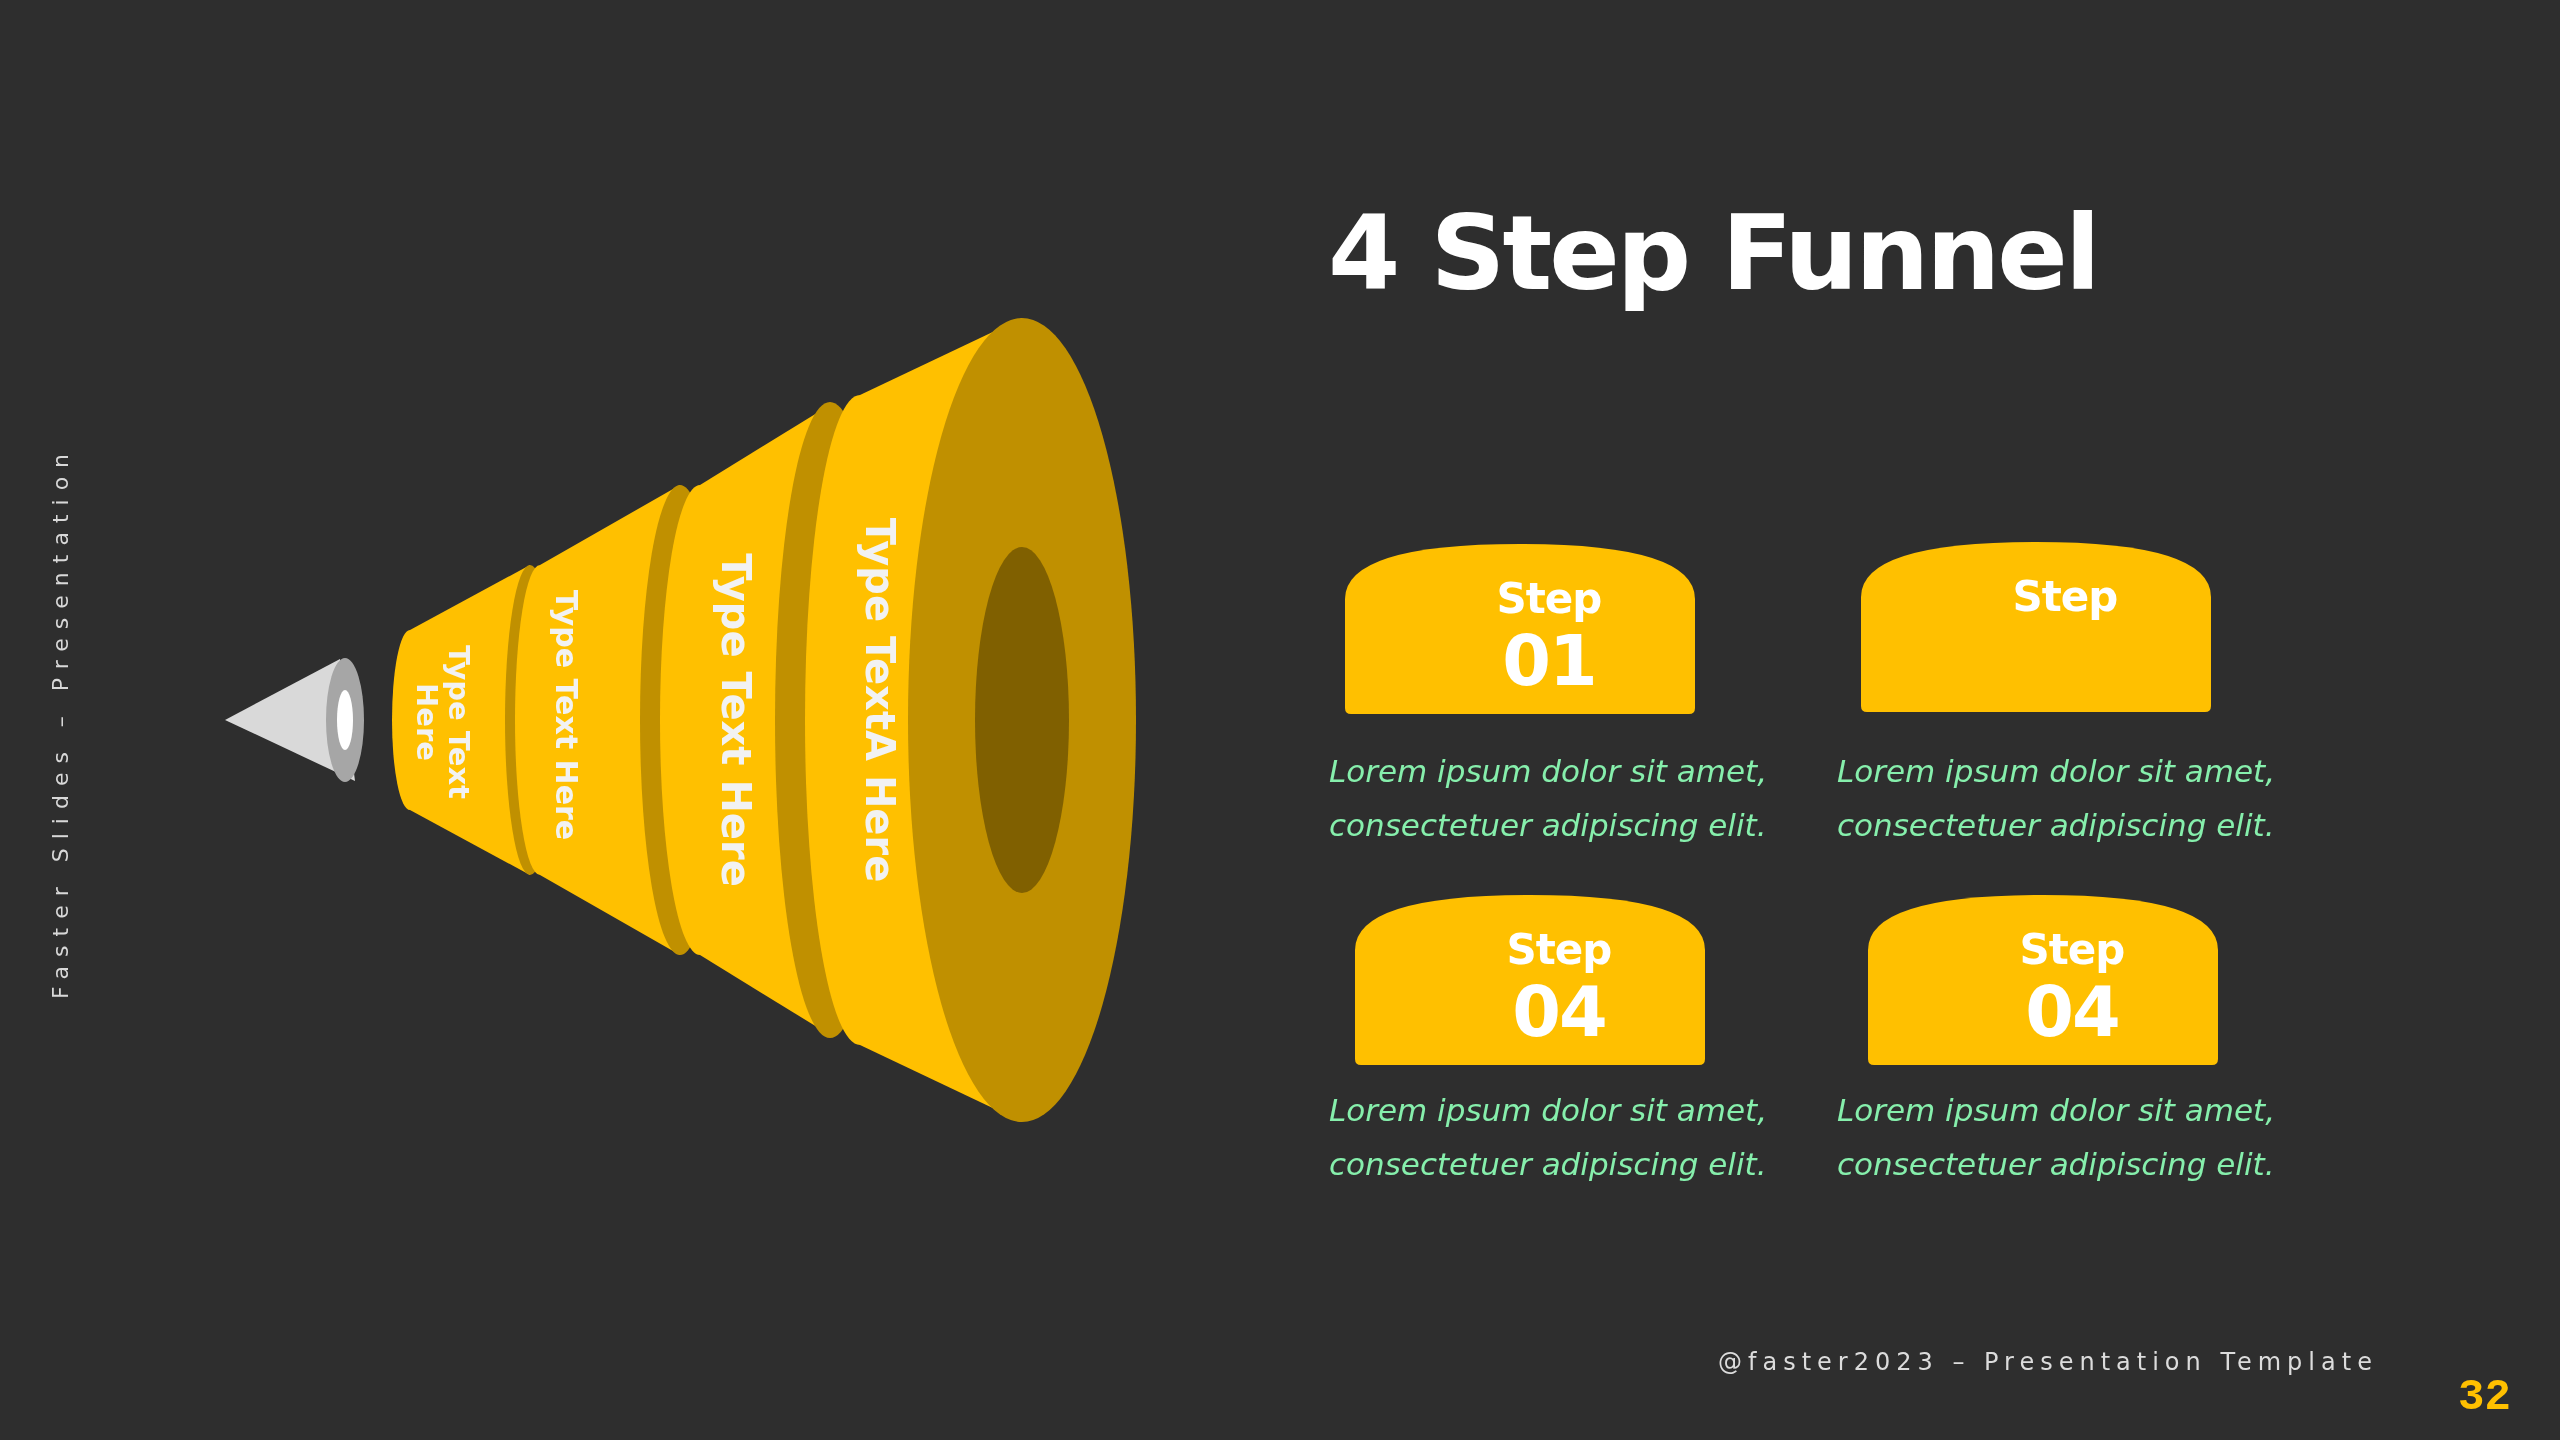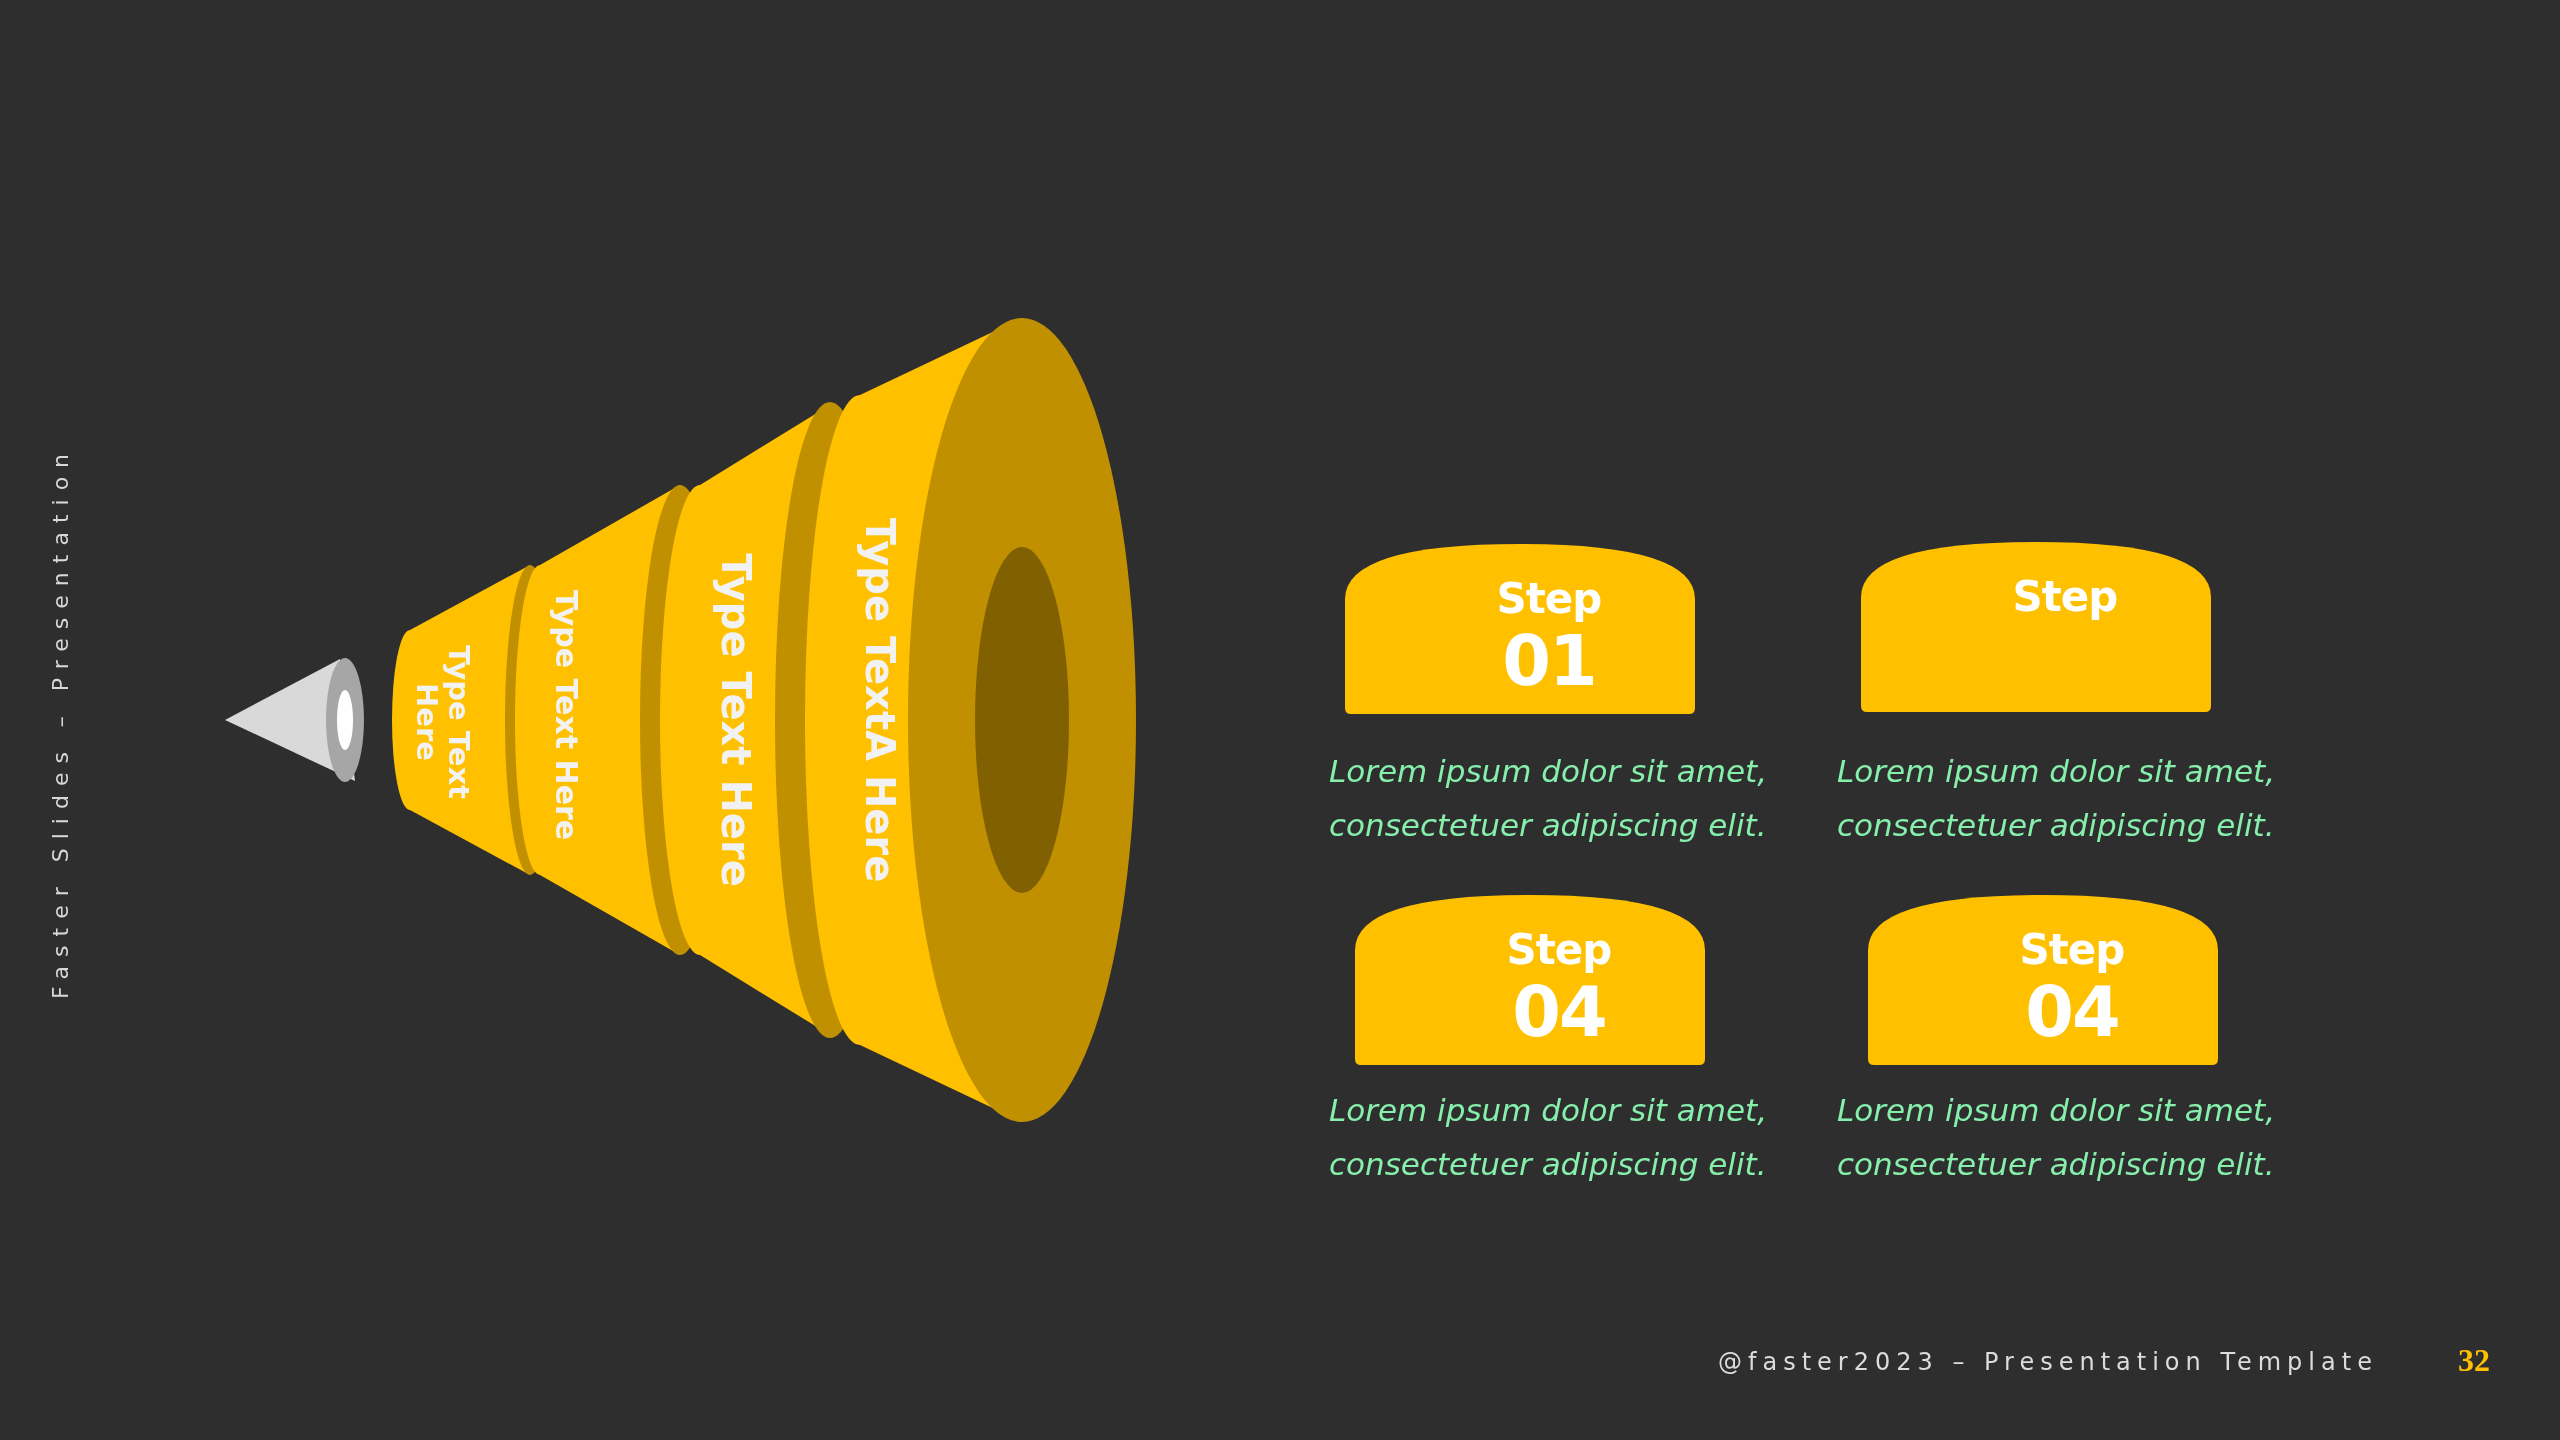--- a/index.html
+++ b/index.html
@@ -7,21 +7,21 @@
   .side-text { position:absolute; left:60px; top:722px; transform:translate(-50%,-50%) rotate(-90deg); color:#d8d8d8; font-size:22px; letter-spacing:9px; white-space:nowrap; font-family:"DejaVu Sans", sans-serif; }
   .title { position:absolute; left:1328px; top:188px; color:#ffffff; font-family:"DejaVu Sans", sans-serif; font-weight:bold; font-size:104px; line-height:130px; letter-spacing:-3px; }
   .title div { white-space:nowrap; }
   .step-card { position:absolute; width:408px; height:170px; }
   .step-card svg { position:absolute; left:0; top:0; }
   .step-label { position:absolute; left:0; width:100%; text-align:center; color:#fff; font-weight:bold; font-family:"DejaVu Sans", sans-serif; }
   .step-word { top:30px; font-size:42px; letter-spacing:-1px; }
   .step-num { top:76px; font-size:70px; letter-spacing:-2px; }
   .step-desc { position:absolute; color:#86efac; font-family:"DejaVu Sans", sans-serif; font-size:31px; line-height:54px; white-space:nowrap;font-style:italic; }
   .footer-text { position:absolute; left:1718px; top:1348px; color:#dcdcdc; font-size:24px; letter-spacing:6px; white-space:nowrap; font-family:"DejaVu Sans", sans-serif; }
-  .page-num { position:absolute; left:2458px; top:1342px; color:#ffc000; font-size:32px; font-weight:bold; font-family:Liberation Serif, serif; }
+  .page-num { position:absolute; left:2458px; top:1372px; color:#ffc000; font-size:44px; font-weight:bold; font-family:Liberation Mono, monospace; }
   .funnel { position:absolute; left:0; top:0; }
   .funnel-text { font-family:"DejaVu Sans", sans-serif; font-weight:bold; fill:#f2f2f2; }
 </style>
 </head>
 <body>
 
 <div class="side-text">Faster Slides – Presentation</div>
 
 <svg class="funnel" width="1200" height="1440" viewBox="0 0 1200 1440">
 
@@ -57,20 +57,21 @@
   </g>
 
   <text class="funnel-text" font-size="40" text-anchor="middle" transform="translate(866,700) rotate(90)">Type TextA Here</text>
   <text class="funnel-text" font-size="40" text-anchor="middle" transform="translate(722,720) rotate(90)">Type Text Here</text>
   <text class="funnel-text" font-size="30" text-anchor="middle" transform="translate(556,715) rotate(90)">Type Text Here</text>
   <text class="funnel-text" font-size="29" text-anchor="middle" transform="translate(449,722) rotate(90)">Type Text</text>
   <text class="funnel-text" font-size="29" text-anchor="middle" transform="translate(417,722) rotate(90)">Here</text>
 </svg>
 
 <div class="title">
+  <div>4 Step Funnel</div>
 </div>
 
 <div class="step-card" style="left:1345px; top:544px;">
   <svg width="350" height="170" viewBox="0 0 350 170">
       <path d="M0,55 Q0,0 175,0 Q350,0 350,55 L350,164 Q350,170 344,170 L6,170 Q0,170 0,164 Z" fill="#ffc000"></path>
     </svg>
   <div class="step-label step-word">Step</div>
   <div class="step-label step-num">01</div>
 </div>
 <div class="step-desc" style="left:1329px; top:744px;">

